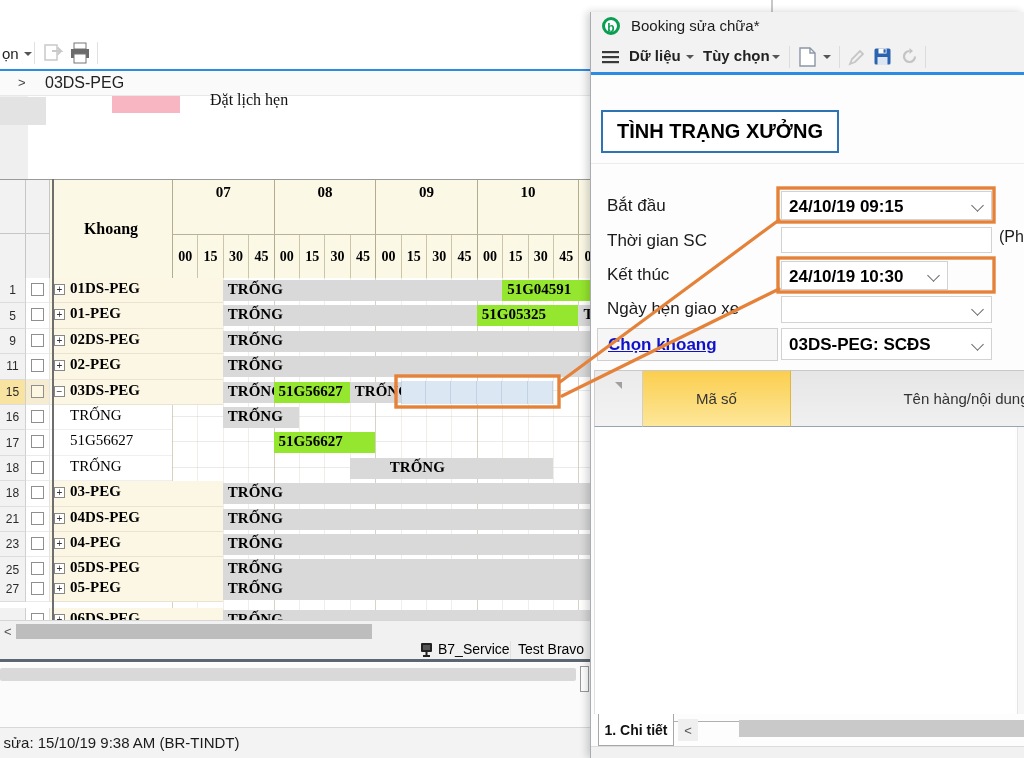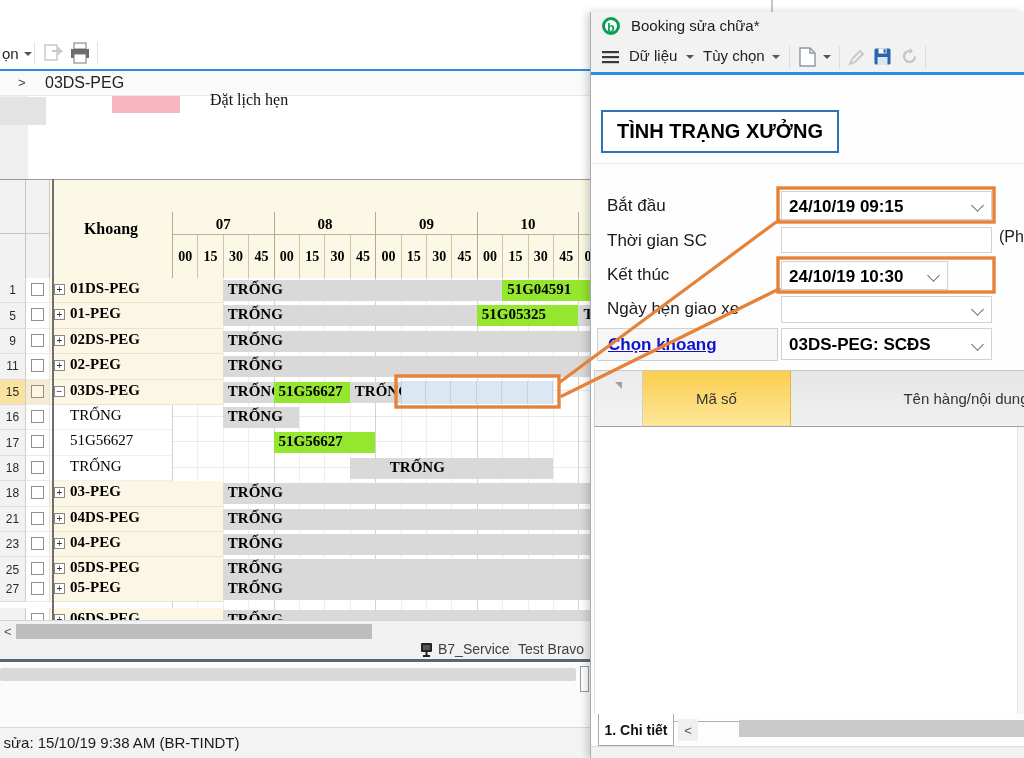--- a/index.html
+++ b/index.html
@@ -21,21 +21,21 @@
   .gutter2{left:0;top:97px;width:46px;height:28px;background:#e3e3e3;}
   .legend-swatch{left:112px;top:96px;width:68px;height:17px;}
   .legend-label{left:210px;top:91px;font:16px "Liberation Serif",serif;color:#111;}
   
   #grid-header{left:0;top:179px;width:590px;height:99px;border-top:1px solid #9a9a9a;}
   .hdr-base{left:172px;top:0;width:418px;height:99px;background:#fbf8e6;}
   .hdr-gray{background:#f2f2f2;border-right:1px solid #c6c6c6;border-bottom:1px solid #c6c6c6;}
   .khoang-cell{left:50px;top:0;width:122px;height:99px;background:#fbf8e6;border-bottom:1px solid #b3ac8e;
     display:flex;align-items:center;justify-content:center;font:bold 16px "Liberation Serif",serif;color:#000;}
   .hour-cell{top:0;height:54px;border-left:1px solid #b3ac8e;text-align:center;padding-top:4px;
-    font:bold 15px "Liberation Serif",serif;color:#000;position:absolute;box-sizing:border-box;margin-top:32px;}
+    font:bold 15px "Liberation Serif",serif;color:#000;position:absolute;box-sizing:border-box;}
   .min-row-line{left:172px;top:54px;width:418px;height:1px;background:#b9b29a;}
   .min-cell{top:55px;height:44px;width:25.4px;border-left:1px solid #ccc5a8;display:flex;align-items:center;
     justify-content:center;font:bold 14px "Liberation Serif",serif;color:#000;position:absolute;box-sizing:border-box;}
   #grid-body{left:0;top:278px;width:590px;height:342px;overflow:hidden;background:#fff;}
   .gbgrid{left:172px;top:0;width:418px;height:342px;
     background-image:
       repeating-linear-gradient(90deg, rgba(185,178,150,.45) 0 1px, transparent 1px 101.6px),
       repeating-linear-gradient(90deg, rgba(205,198,172,.30) 0 1px, transparent 1px 25.4px),
       repeating-linear-gradient(0deg, rgba(210,210,210,.45) 0 1px, transparent 1px 25.4px);}
   .grid-row{left:0;width:590px;height:25.4px;position:absolute;}
@@ -55,37 +55,37 @@
     color:#000;padding:1px 0 0 5px;position:absolute;box-sizing:border-box;}
   .seg.g{background:#d9d9d9;}
   .seg.b{background:#95e62e;}
   .selcell{top:1px;height:23px;background:#dbe7f3;border-right:1px solid #c2d2e4;position:absolute;box-sizing:border-box;}
   .pane-divider{left:52px;top:179px;width:2px;height:441px;background:#6e6e6e;}
   
   .lw-hscroll{left:0;top:620px;width:590px;height:21px;background:#f1f1f1;border-top:1px solid #d5d5d5;}
   .lw-hscroll-arrow{left:4px;top:3px;font-size:13px;color:#555;}
   .lw-hthumb{left:16px;top:3px;width:356px;height:15px;background:#bdbdbd;}
   .lw-status{left:0;top:641px;width:590px;height:18px;background:#f1f1f1;}
-  .lw-status .txt{font-size:14px;color:#404040;top:0;}
+  .lw-status .txt{font-size:14px;color:#000000;top:0;}
   .frame-bottom{left:0;top:659px;width:590px;height:4px;background:#5c6670;}
   
   .bg-region{left:0;top:663px;width:590px;height:95px;background:#fbfbfb;}
   .bg-band{left:0;top:668px;width:576px;height:13px;background:#d9d9d9;border-radius:2px;}
   .bg-box{left:580px;top:666px;width:9px;height:26px;background:#fff;border:1px solid #9a9a9a;}
   #bottom-statusbar{left:0;top:727px;width:590px;height:31px;background:#f3f3f3;border-top:1px solid #d8d8d8;overflow:hidden;}
   #bottom-statusbar span{position:absolute;left:-9px;top:6px;font-size:15px;color:#1a1a1a;white-space:nowrap;}
   
   #right-window{left:590px;top:12px;width:434px;height:746px;background:#fdfdfd;
     border-left:1px solid #a9adb2;box-shadow:-3px 0 8px rgba(0,0,0,.18);}
   .top-tick{left:771px;top:0;width:2px;height:12px;background:#c8c8c8;}
   .rw-titlebar{left:0;top:0;width:434px;height:30px;background:#f2f2f2;}
   .logo{left:11px;top:5px;width:18px;height:18px;border:3px solid #0a9e52;border-radius:50%;background:#fff;
     font:bold 12px/17px "Liberation Sans",sans-serif;color:#0a9e52;text-align:center;}
   .rw-title{left:40px;top:5px;font-size:15px;color:#1a1a1a;}
-  .rw-toolbar{left:0;top:30px;width:434px;height:30px;background:#f2f2f2;}
+  .rw-toolbar{left:0;top:30px;width:434px;height:30px;background:#f2f2f2;font-weight:bold;}
   .menu-item{top:5px;font-size:15px;color:#222;}
   .tb-sep{top:4px;width:1px;height:22px;background:#dcdcdc;position:absolute;}
   .rw-blueline{left:0;top:60px;width:434px;height:3px;}
   
   .section-btn{left:10px;top:98px;width:238px;height:43px;background:#fff;border:2px solid #2e74b5;
     display:flex;align-items:center;justify-content:center;font-weight:bold;font-size:20px;color:#000;}
   .hline{left:0;top:151px;width:434px;height:1px;background:#ececec;}
   .frm-label{left:16px;font-size:17px;color:#1a1a1a;white-space:nowrap;}
   .combo{background:#fff;border:1px solid #d2d2d2;}
   .combo .val{position:absolute;left:7px;top:0;font-weight:bold;font-size:17px;white-space:nowrap;}

